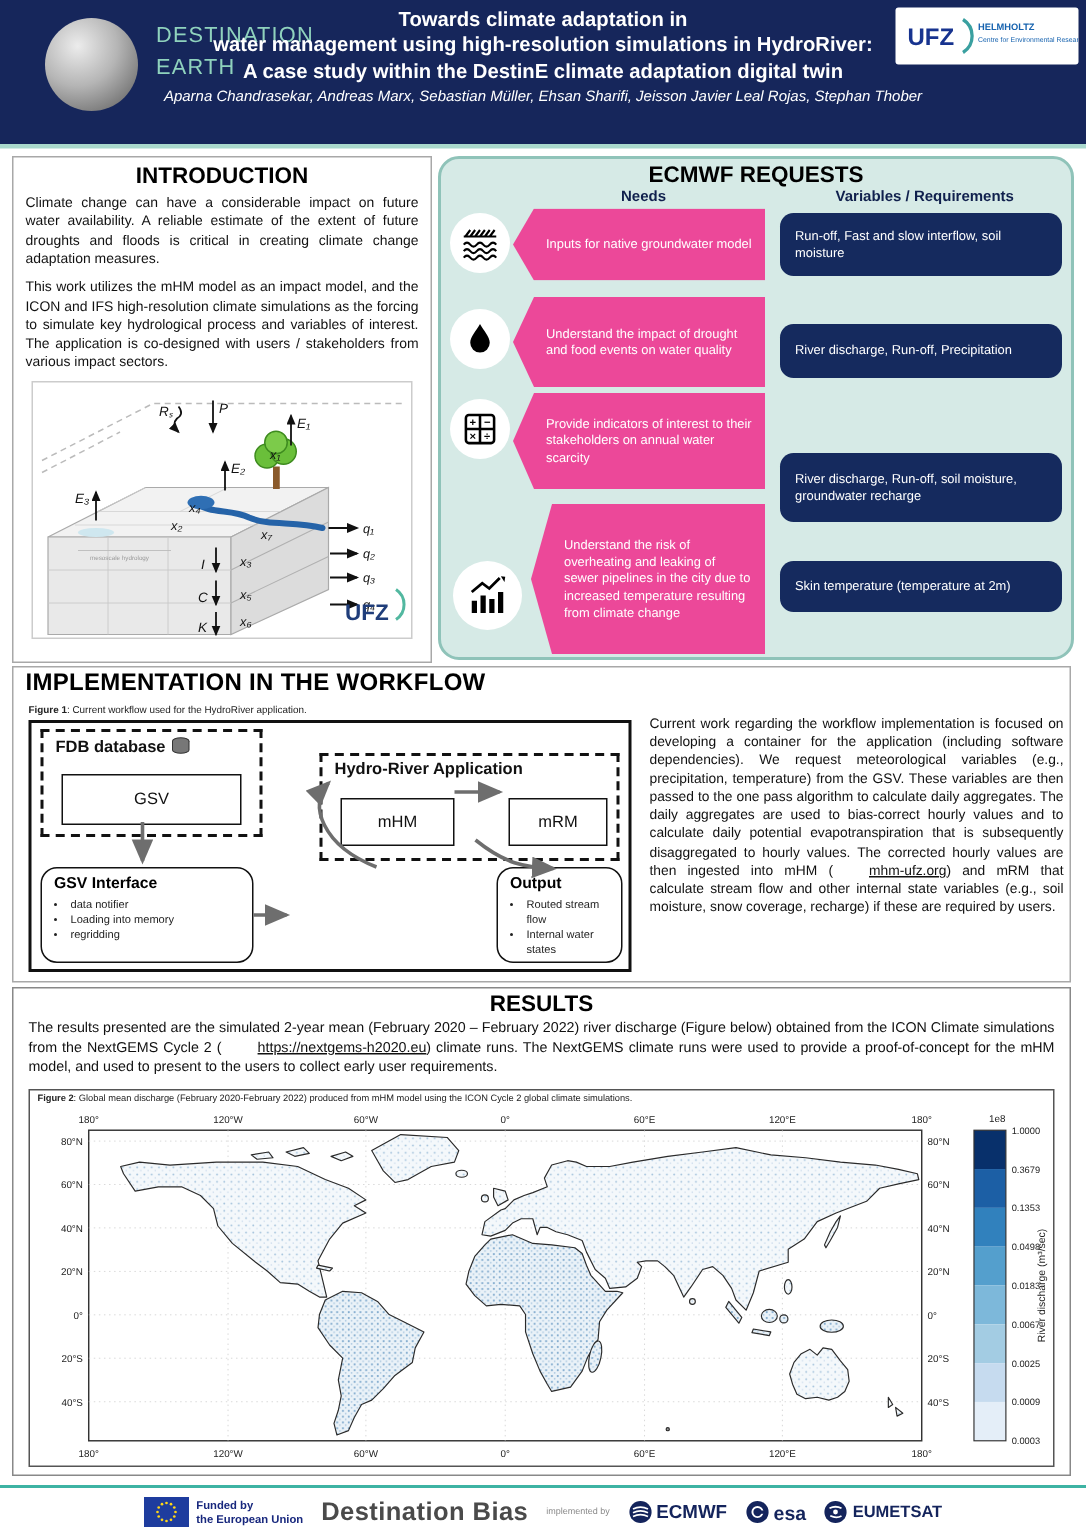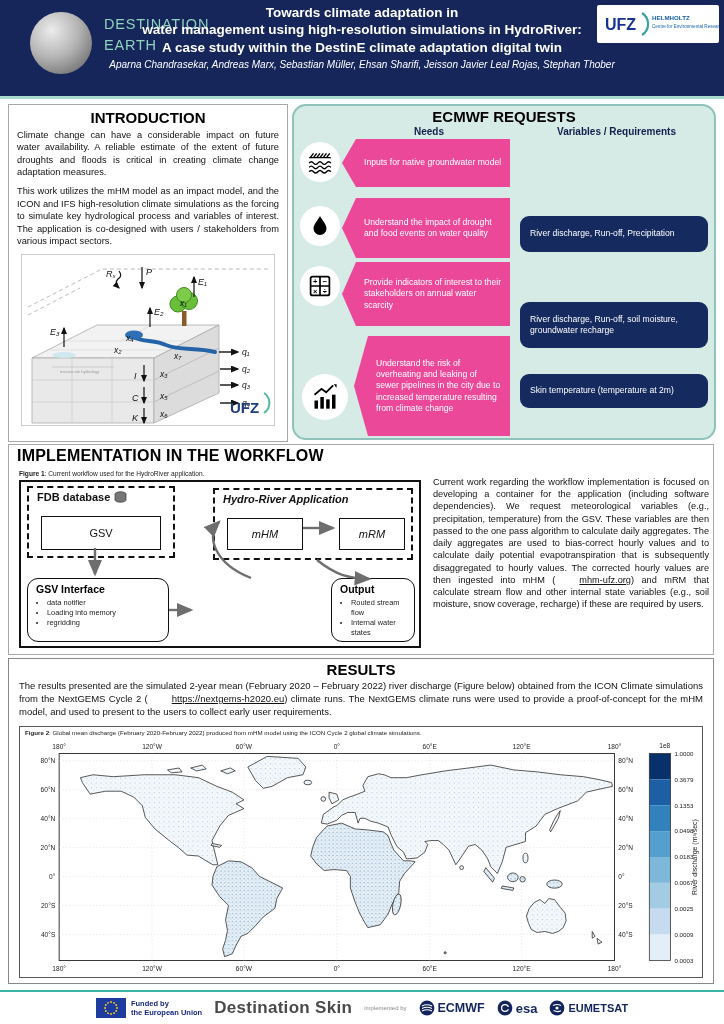--- a/index.html
+++ b/index.html
@@ -180,20 +180,21 @@
     <div class="col-label col-needs">Needs</div>
     <div class="col-label col-vars">Variables / Requirements</div>
 
     <div class="req-icon" style="left:6px;top:36px;width:40px;height:40px;">
       <svg width="26" height="26" viewBox="0 0 24 24">
         <path d="M2,8 H22 M3,8 L6,4 M6,8 L9,4 M9,8 L12,4 M12,8 L15,4 M15,8 L18,4 M18,8 L21,4" stroke="#000" stroke-width="1.3" fill="none"></path>
         <path d="M2,13 q2,-2.4 4,0 t4,0 t4,0 t4,0 t4,0 M2,17 q2,-2.4 4,0 t4,0 t4,0 t4,0 t4,0 M2,21 q2,-2.4 4,0 t4,0 t4,0 t4,0 t4,0" stroke="#000" stroke-width="1.3" fill="none"></path>
       </svg>
     </div>
     <div class="need-box" style="left:48px;top:33px;width:168px;height:48px;">Inputs for native groundwater model</div>
+    <div class="var-box" style="top:36px;height:42px;">Run-off, Fast and slow interflow, soil moisture</div>
 
     <div class="req-icon" style="left:6px;top:100px;width:40px;height:40px;">
       <svg width="24" height="24" viewBox="0 0 24 24">
         <path d="M12,2 C9.5,6.5 5.5,10.5 5.5,14.5 a6.5,6.5 0 0 0 13,0 C18.5,10.5 14.5,6.5 12,2 Z" fill="#000"></path>
       </svg>
     </div>
     <div class="need-box" style="left:48px;top:92px;width:168px;height:60px;">Understand the impact of drought and food events on water quality</div>
     <div class="var-box" style="top:110px;height:36px;">River discharge, Run-off, Precipitation</div>
 
     <div class="req-icon" style="left:6px;top:160px;width:40px;height:40px;">
@@ -234,21 +235,21 @@
       <div class="wf-dashed" style="left:6px;top:4px;width:148px;height:72px;">
         <div class="wf-title">
           <span>FDB database</span>
           <svg width="15" height="12" viewBox="0 0 15 12" style="vertical-align:-2px">
             <ellipse cx="7.5" cy="3" rx="5.5" ry="2.2" fill="#777" stroke="#333" stroke-width="0.7"></ellipse>
             <path d="M2,3 V9 a5.5,2.2 0 0 0 11,0 V3" fill="#777" stroke="#333" stroke-width="0.7"></path>
           </svg>
         </div>
         <div class="wf-solid" style="left:12px;top:28px;width:120px;height:34px;">GSV</div>
       </div>
-      <div class="wf-dashed" style="left:192px;top:6px;width:200px;height:72px;font-style:italic;">
+      <div class="wf-dashed" style="left:192px;top:20px;width:200px;height:72px;">
         <div class="wf-title">Hydro-River Application</div>
         <div class="wf-solid" style="left:12px;top:28px;width:76px;height:32px;">mHM</div>
         <div class="wf-solid" style="left:124px;top:28px;width:66px;height:32px;">mRM</div>
       </div>
 
       <div class="wf-round" style="left:6px;top:96px;width:142px;height:64px;">
         <div class="wf-rtitle">GSV Interface</div>
         <ul>
           <li>data notifier</li>
           <li>Loading into memory</li>
@@ -428,21 +429,21 @@
           <circle cx="9" cy="10" r="0.9"></circle>
             <circle cx="9.8" cy="7" r="0.9"></circle>
             <circle cx="12" cy="4.8" r="0.9"></circle>
         </g>
       </svg>
       <div class="eu-text">
         <div>Funded by</div>
         <div>the European Union</div>
       </div>
     </div>
-    <div class="de-brand">Destination Skin</div>
+    <div class="de-brand">Destination Bias</div>
     <div class="impl-by">implemented by</div>
     <div class="partner">
       <svg width="16" height="16" viewBox="0 0 16 16">
         <circle cx="8" cy="8" r="7.4" fill="#14245c"></circle>
         <path d="M3,6 q5,-2.5 10,0 M3,8.5 q5,-2.5 10,0 M3,11 q5,-2.5 10,0" stroke="#fff" stroke-width="1.1" fill="none"></path>
       </svg>
       <span class="partner-label p-ecmwf">ECMWF</span>
     </div>
     <div class="partner">
       <svg width="16" height="16" viewBox="0 0 16 16">

